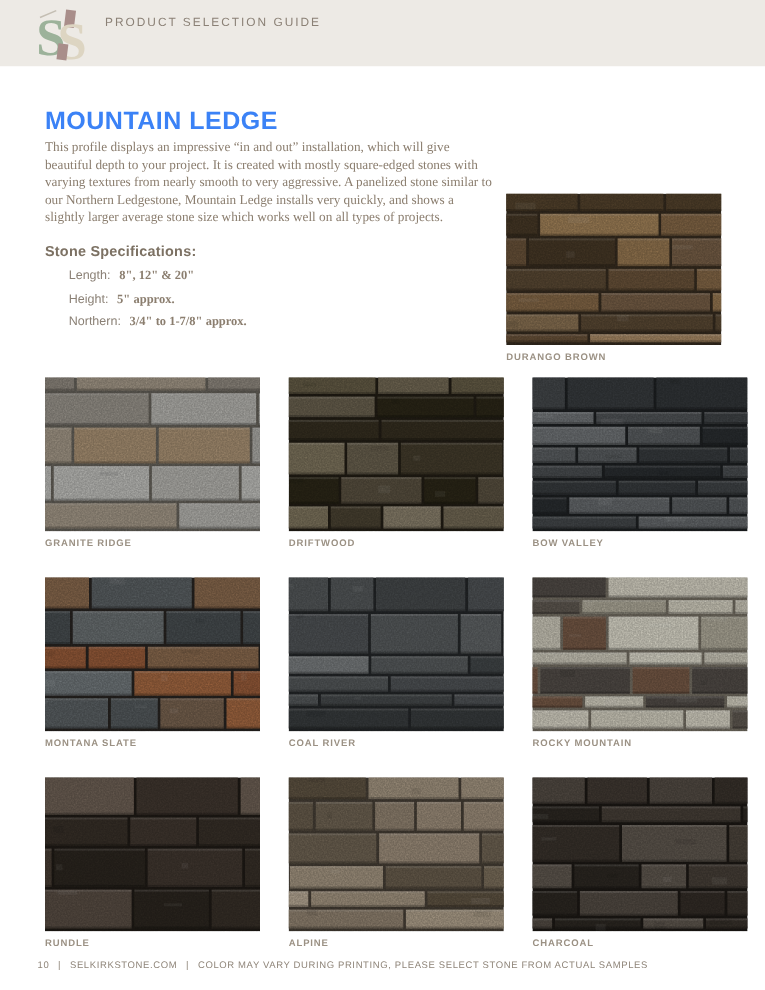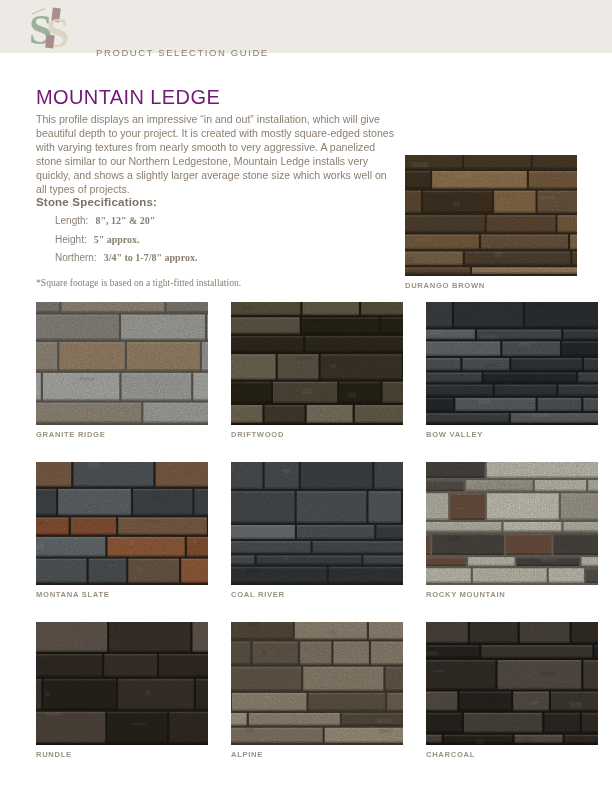--- a/index.html
+++ b/index.html
@@ -3,28 +3,28 @@
 <meta charset="utf-8">
 <style>
   html,body{margin:0;padding:0;background:#fff;}
   .page{position:relative;width:612px;height:792px;background:#ffffff;overflow:hidden;
         font-family:"Liberation Sans",sans-serif;}
 
   
   .header{position:absolute;top:0;left:0;width:612px;height:53px;background:#edeae5;
           display:flex;align-items:center;}
   .logo{position:absolute;left:29px;top:7px;width:50px;height:42px;}
-  .guide-title{position:absolute;left:96px;top:0;height:37px;display:flex;align-items:center;
-               font-size:9.5px;letter-spacing:1.6px;color:#8b8176;font-weight:400;margin-top:34px;}
+  .guide-title{position:absolute;left:84px;top:0;height:37px;display:flex;align-items:center;
+               font-size:9.5px;letter-spacing:1.6px;color:#8b8176;font-weight:400;}
 
   
-  .page-title{position:absolute;left:36px;top:86px;margin:0;font-size:20px;font-weight:normal;
-              letter-spacing:.4px;color:#701a75;}
+  .page-title{position:absolute;left:36px;top:86px;margin:0;font-size:20px;font-weight:bold;
+              letter-spacing:.4px;color:#3b82f6;}
   .intro{position:absolute;left:36px;top:112px;width:359px;margin:0;
-         font-family:Liberation Sans, sans-serif;font-size:10.6px;line-height:14px;color:#8b7e6f;}
+         font-family:Liberation Serif, serif;font-size:10.6px;line-height:14px;color:#8b7e6f;}
 
   
   .specs{position:absolute;left:36px;top:196px;width:360px;}
   .specs-heading{font-size:11.5px;font-weight:bold;color:#7c7163;letter-spacing:.2px;}
   .spec-row{margin-top:8px;font-size:10px;line-height:10.5px;color:#8b8176;}
   .spec-label{font-family:"Liberation Sans",sans-serif;padding-left:19px;}
   .spec-value{font-family:"Liberation Serif",serif;font-weight:bold;color:#8b7e6f;margin-left:7px;}
   .spec-note{margin-top:13px;font-family:"Liberation Serif",serif;font-size:9.6px;color:#8b7e6f;}
 
   
@@ -64,21 +64,20 @@
 
   <p class="intro">This profile displays an impressive “in and out” installation, which will give beautiful depth to your project. It is created with mostly square-edged stones with varying textures from nearly smooth to very aggressive. A panelized stone similar to our Northern Ledgestone, Mountain Ledge installs very quickly, and shows a slightly larger average stone size which works well on all types of projects.</p>
 
   <div class="specs">
     <div class="specs-heading">Stone Specifications:</div>
     <div id="spec-rows">
         <div class="spec-row"><span class="spec-label">Length:</span><span class="spec-value">8", 12" &amp; 20"</span></div>
         <div class="spec-row"><span class="spec-label">Height:</span><span class="spec-value">5" approx.</span></div>
         <div class="spec-row"><span class="spec-label">Northern:</span><span class="spec-value">3/4" to 1-7/8" approx.</span></div>
       </div>
-    <div class="spec-note">*Square footage is based on a tight-fitted installation.</div>
   </div>
 
   <figure class="featured">
     <div class="stone" id="featured-stone">
         <svg viewBox="0 0 172 121" preserveAspectRatio="none">
           <defs>
             <filter id="gr99" x="0" y="0" width="100%" height="100%">
               <feTurbulence type="fractalNoise" baseFrequency="0.8" numOctaves="2" seed="99" stitchTiles="stitch"></feTurbulence>
               <feColorMatrix type="matrix" values="0 0 0 0 0  0 0 0 0 0  0 0 0 0 0  0.55 0.55 0.55 0 0"></feColorMatrix>
             </filter>
@@ -907,14 +906,17 @@
             <rect x="138.7" y="112.7" width="46.6" height="1.6" fill="#ffffff" opacity="0.13"></rect>
             <rect x="138.7" y="119.2" width="46.6" height="1.6" fill="#000000" opacity="0.22"></rect>
             <rect x="141.8" y="113.3" width="17.4" height="4.7" fill="#000000" opacity="0.07"></rect>
             <rect width="172" height="123" filter="url(#gr9)" opacity="0.3"></rect>
           </svg>
         </div>
         <div class="swatch-label">CHARCOAL</div>
       </div>
     </div>
 
+  <div class="footer">
+    <span>10</span><span class="sep">|</span><span>SELKIRKSTONE.COM</span><span class="sep">|</span><span>COLOR MAY VARY DURING PRINTING, PLEASE SELECT STONE FROM ACTUAL SAMPLES</span>
+  </div>
 
 </div>
 
 </body></html>

